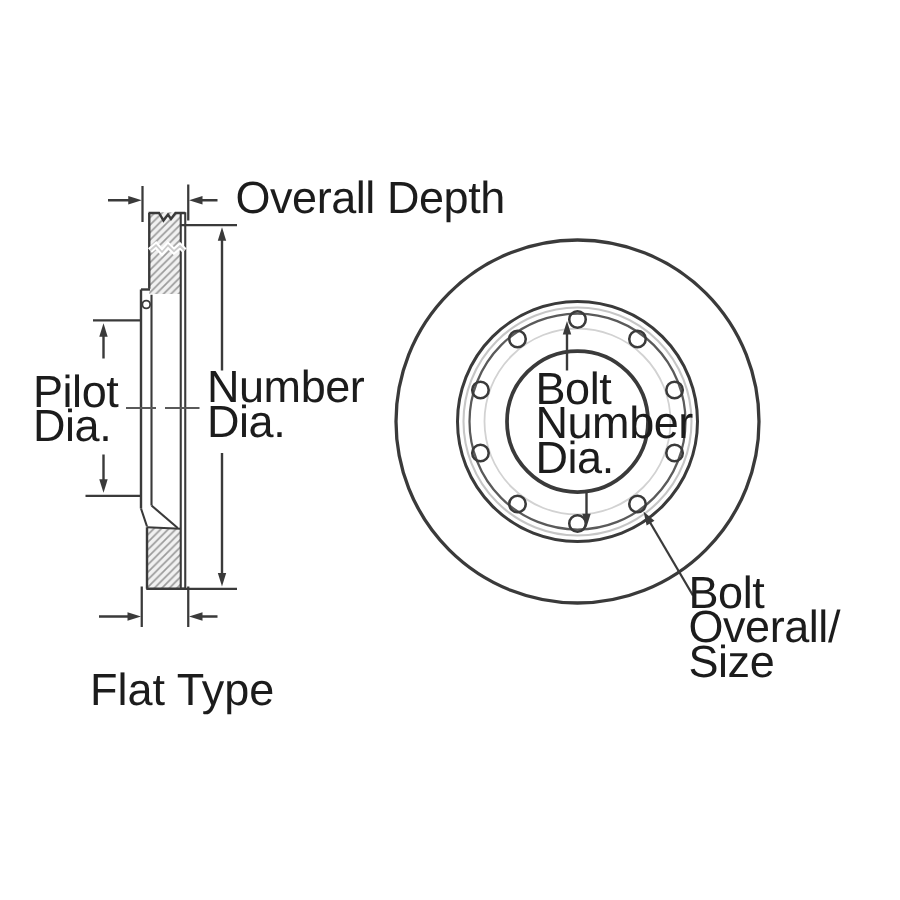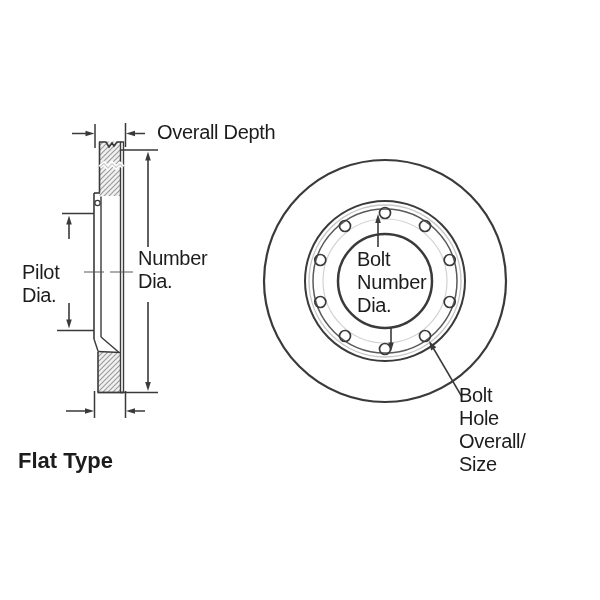--- a/index.html
+++ b/index.html
@@ -6,23 +6,23 @@
   .stage{position:relative;width:600px;height:600px;background:#ffffff;overflow:hidden;
          font-family:"Liberation Sans","DejaVu Sans",sans-serif;}
   .stage svg{position:absolute;left:0;top:0;}
   .ln{stroke:var(--ink);fill:none;}
   .lnf{fill:var(--ink);stroke:none;}
   .faint{stroke:#c6c6c6;fill:none;}
   .faint2{stroke:#d2d2d2;fill:none;}
   .mid{stroke:#5a5a5a;fill:none;}
   .brk{stroke:#ffffff;fill:none;}
   .brk2{stroke:#cccccc;fill:none;}
-  .lbl{position:absolute;font-size:20px;line-height:23px;color:var(--text);
+  .lbl{position:absolute;font-size:30px;line-height:23px;color:var(--text);
        letter-spacing:-0.3px;white-space:nowrap;}
-  .title{font-size:22px;font-weight:bold;line-height:30px;letter-spacing:0;}
+  .title{font-size:30px;font-weight:normal;line-height:30px;letter-spacing:0;margin-left:42px;}
 </style>
 </head>
 <body>
 
 <div class="stage">
 
   <svg width="600" height="600" viewBox="0 0 600 600">
     <defs>
       <pattern id="hatch" width="5" height="5" patternUnits="userSpaceOnUse">
         <rect width="5" height="5" fill="#f1f1f1"></rect>
@@ -117,38 +117,37 @@
     </g>
 
     <g>
       <path class="ln" stroke-width="1.5" d="M433.5 348.5 L462 397"></path>
       <polygon class="lnf" points="429,341 436.3,347.2 431.1,350.4"></polygon>
     </g>
   </svg>
 
   <div class="lbl" style="left:157px;top:121px">Overall Depth</div>
 
-  <div class="lbl" style="left:22px;top:261px">
+  <div class="lbl" style="left:22px;top:250px">
     <div>Pilot</div>
     <div>Dia.</div>
   </div>
 
   <div class="lbl" style="left:138px;top:247px">
     <div>Number</div>
     <div>Dia.</div>
   </div>
 
 
   <div class="lbl" style="left:357px;top:248px">
     <div>Bolt</div>
     <div>Number</div>
     <div>Dia.</div>
   </div>
 
   <div class="lbl" style="left:459px;top:384px">
     <div>Bolt</div>
-    <div>Hole</div>
     <div>Overall/</div>
     <div>Size</div>
   </div>
 
   <div class="lbl title" style="left:18px;top:446px">Flat Type</div>
 </div>
 
 </body></html>

